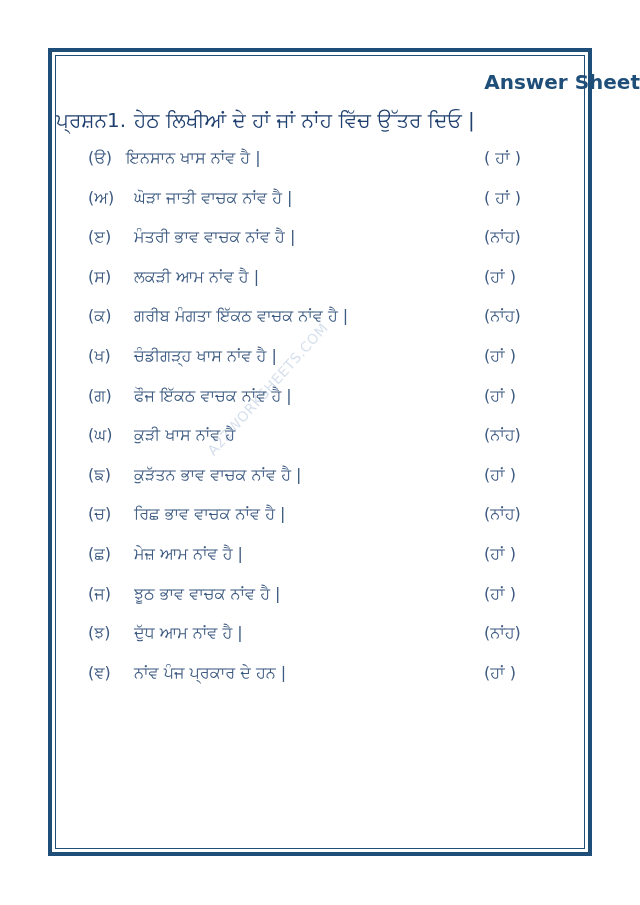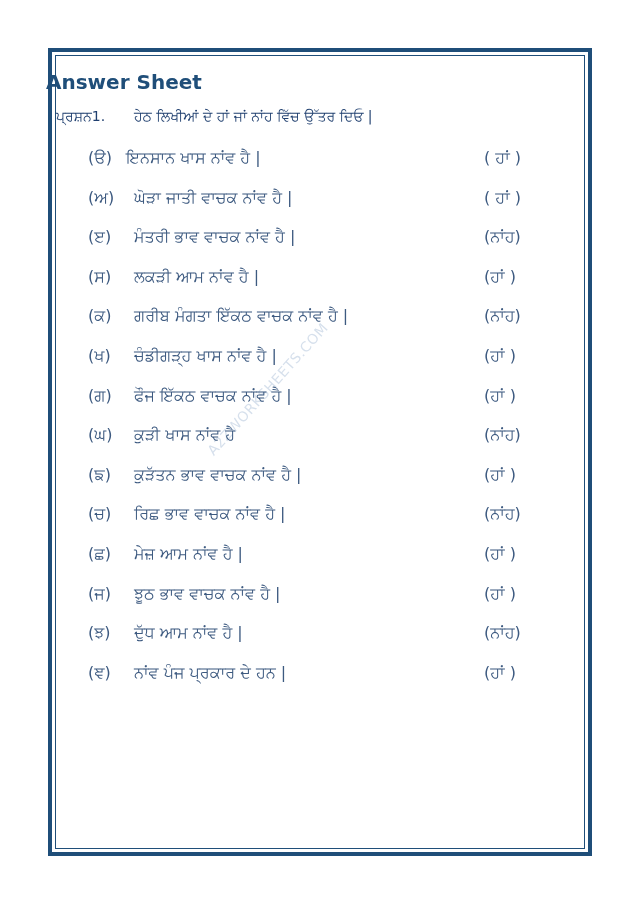--- a/index.html
+++ b/index.html
@@ -29,32 +29,32 @@
       top: 3px;
       right: 3px;
       bottom: 3px;
       border: 1.5px solid #1f4e79;
     }
     .title {
       position: absolute;
       left: 6px;
       right: 0;
       top: 70px;
-      text-align: left;
+      text-align: right;
       font-family: "DejaVu Sans", sans-serif;
       font-weight: bold;
       font-size: 20px;
       color: #1f4e79;
       padding-left: 40px;
     }
     .question {
       position: absolute;
       left: 56px;
       top: 108px;
-      font-size: 14px;
+      font-size: 20px;
       color: #1f3f6f;
       white-space: nowrap;
     }
     .question .qnum {
       display: inline-block;
       width: 78px;
     }
     .items {
       position: absolute;
       left: 88px;

